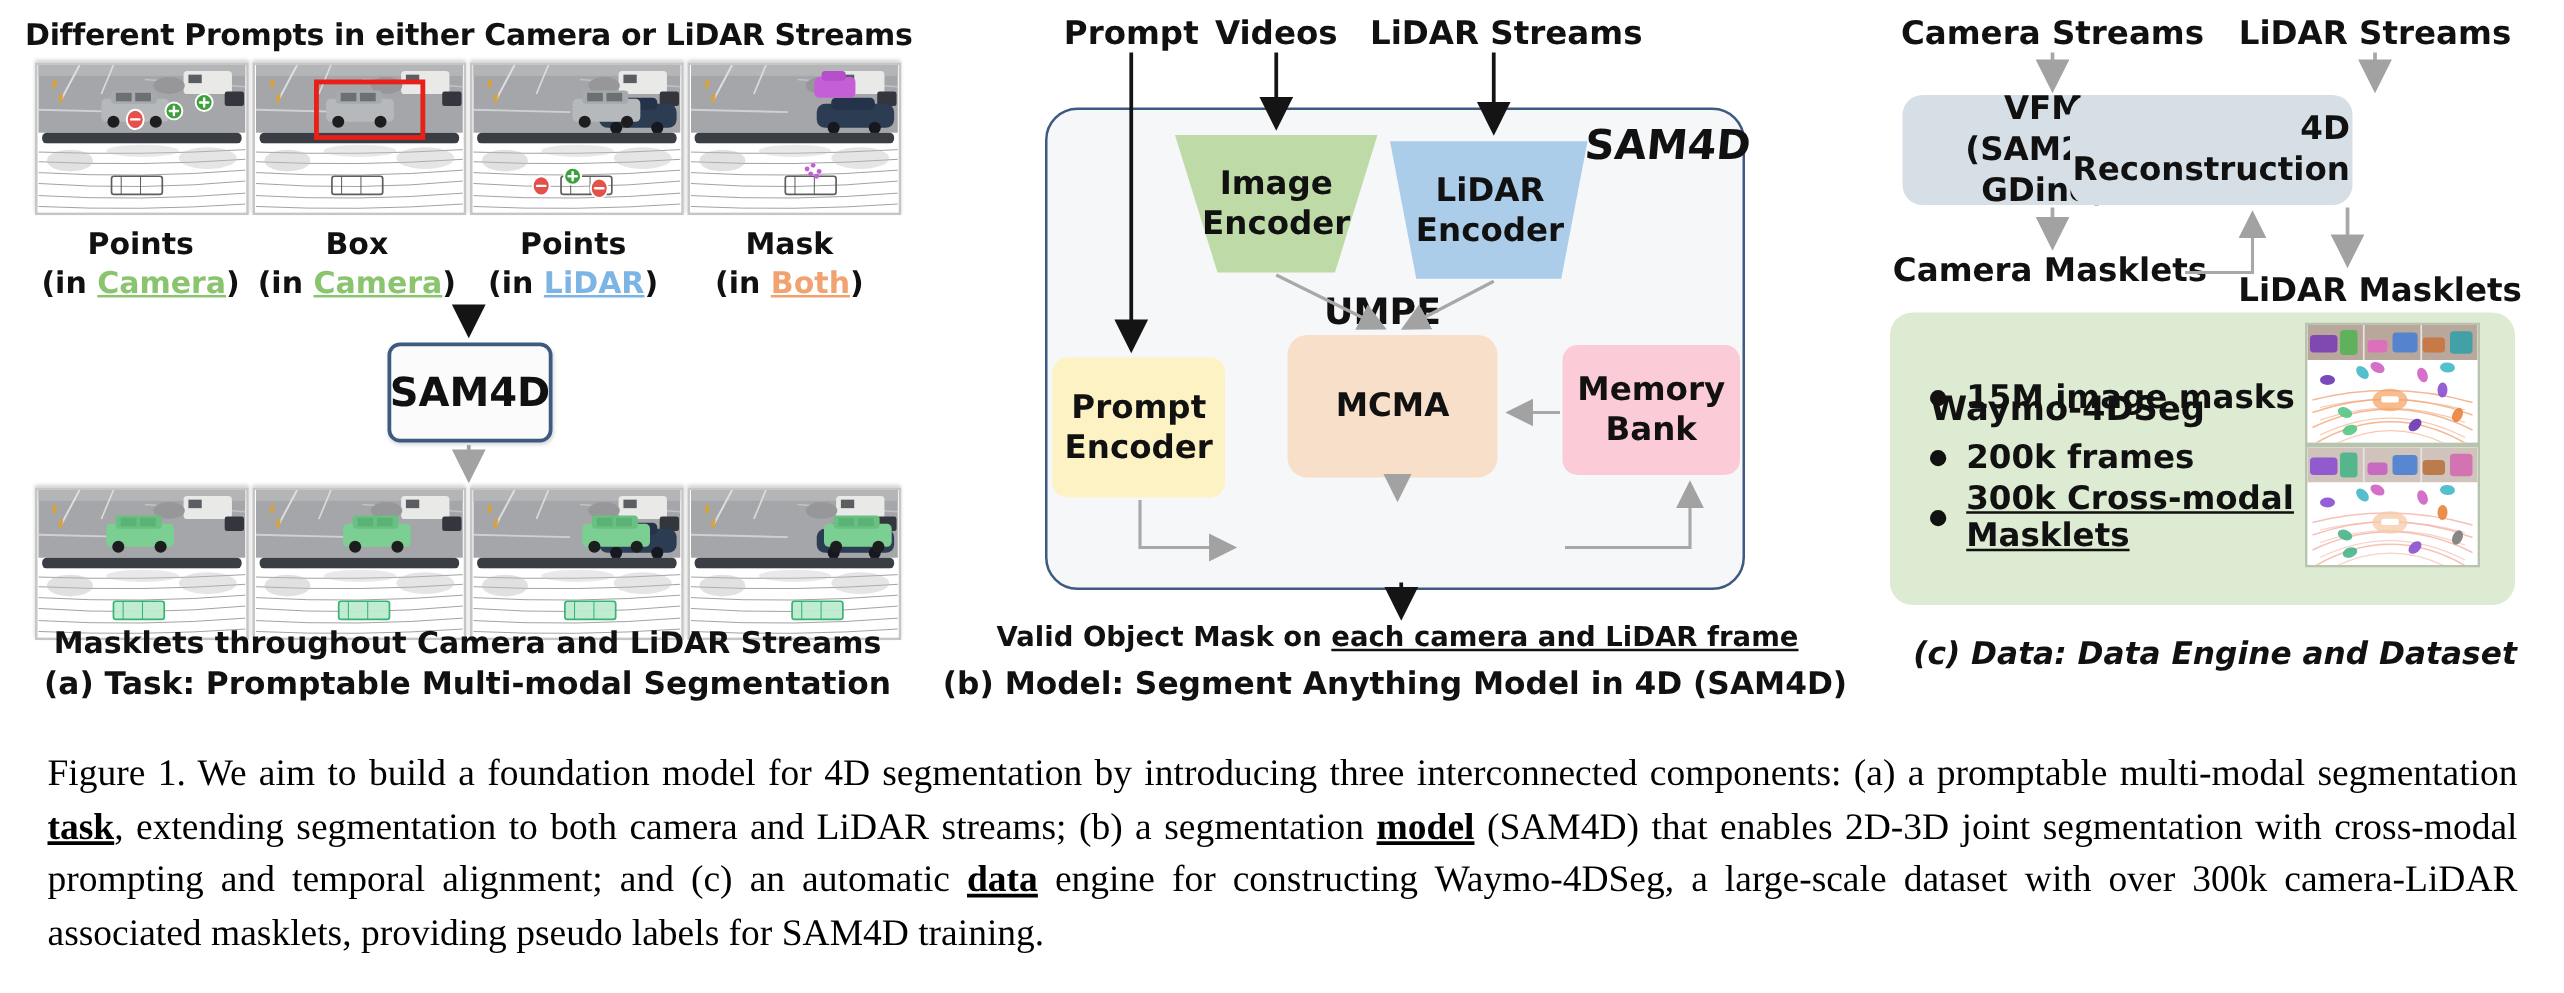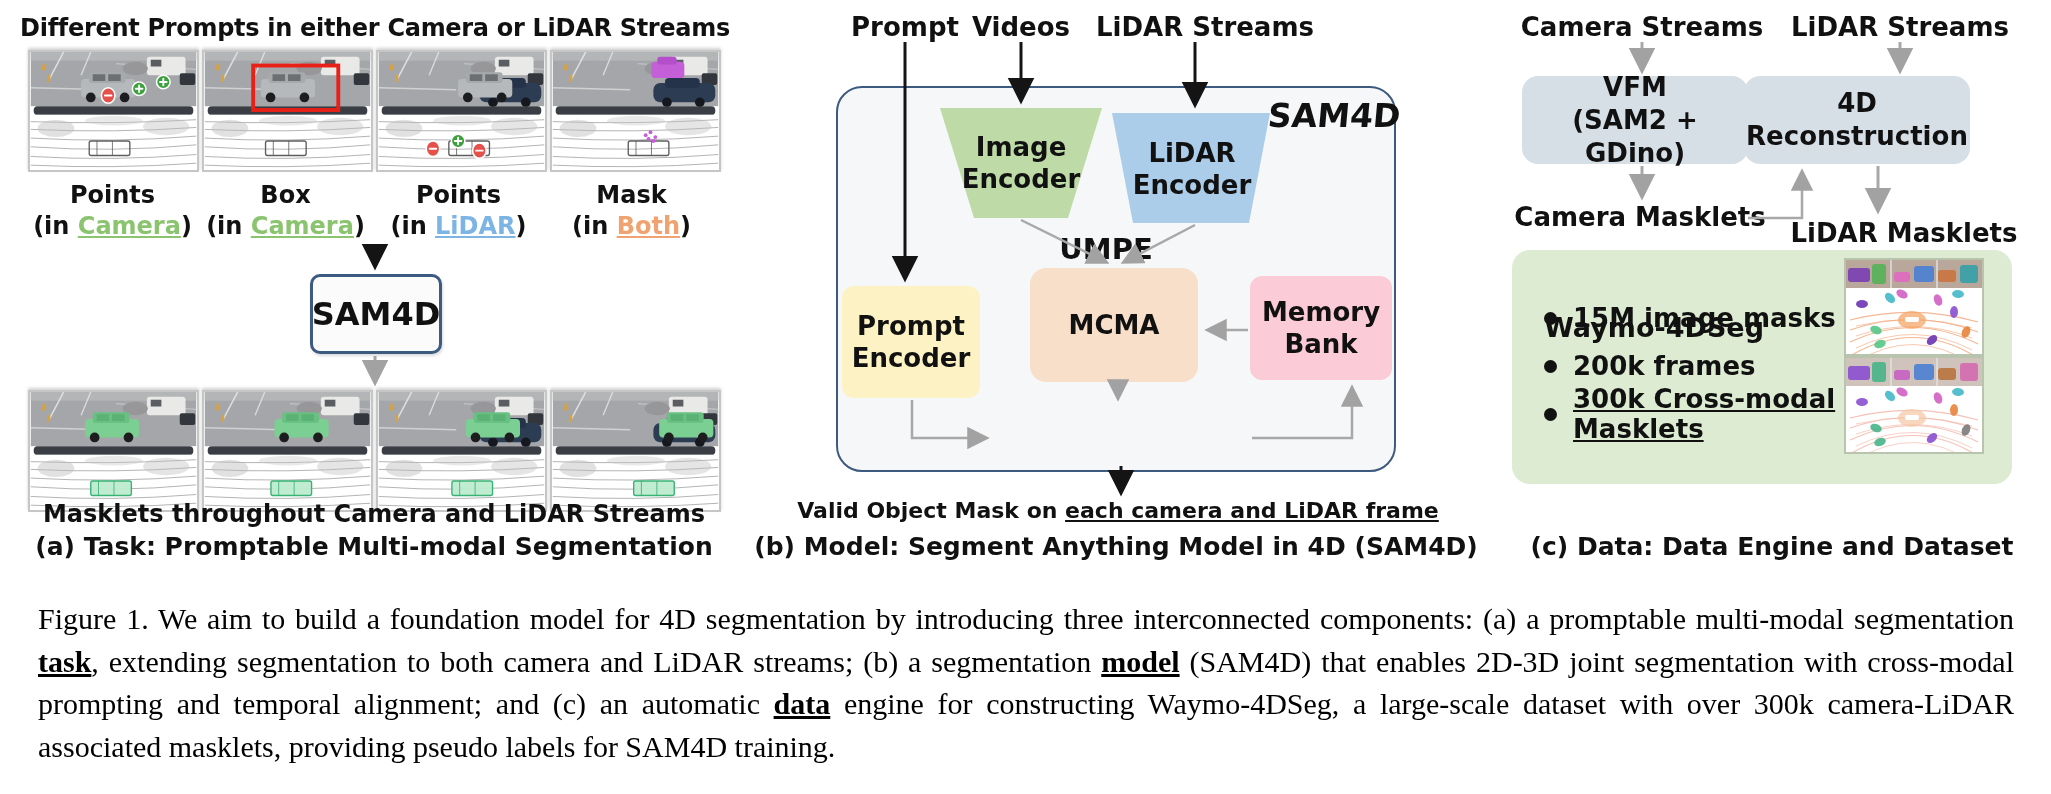--- a/index.html
+++ b/index.html
@@ -458,21 +458,21 @@
   </div>
   <div class="abs ctr nowrap panel-label" style="left:1116px;top:532px;transform:translateX(-50%);">
     <b>(b) Model:</b><span> Segment Anything Model in 4D (</span><b>SAM4D</b><span>)</span>
   </div>
 
   <div class="abs ctr io-label nowrap" style="left:1642px;top:12px;transform:translateX(-50%);">Camera Streams</div>
   <div class="abs ctr io-label nowrap" style="left:1900px;top:12px;transform:translateX(-50%);">LiDAR Streams</div>
 
   <div class="abs c-box pre" style="left:1522px;top:76px;width:226px;height:88px;">VFM
 (SAM2 + GDino)</div>
-  <div class="abs c-box pre" style="left:1744px;top:76px;width:226px;height:88px;">4D
+  <div class="abs c-box pre" style="left:1656px;top:76px;width:226px;height:88px;text-align:right;">4D
 Reconstruction</div>
 
   <div class="abs ctr io-label nowrap" style="left:1640px;top:202px;transform:translateX(-50%);">Camera Masklets</div>
   <div class="abs ctr io-label nowrap" style="left:1904px;top:218px;transform:translateX(-50%);">LiDAR Masklets</div>
 
   <div class="abs dataset-box" style="left: 1512px; top: 250px; width: 500px; height: 234px; background-color: rgb(220, 235, 209);">
     <div class="ds-title" style="position:absolute;left:32px;top:14px;">Waymo-4DSeg</div>
     <div style="position:absolute;left:32px;top:44px;width:330px;" id="dataset-bullets">
         <div class="bullet-row">
           <span class="bullet-dot"></span>
@@ -546,21 +546,21 @@
         <ellipse cx="92" cy="40" rx="6" ry="4" fill="#d05fc3" opacity="0.9" transform="rotate(69 92 40)"></ellipse>
         <ellipse cx="108" cy="52" rx="6" ry="4" fill="#e8833a" opacity="0.9" transform="rotate(92 108 52)"></ellipse>
         <ellipse cx="120" cy="72" rx="6" ry="4" fill="#7a7a7a" opacity="0.9" transform="rotate(115 120 72)"></ellipse>
         <ellipse cx="86" cy="80" rx="6" ry="4" fill="#8a4fd0" opacity="0.9" transform="rotate(138 86 80)"></ellipse>
         <ellipse cx="34" cy="84" rx="6" ry="4" fill="#47b58a" opacity="0.9" transform="rotate(161 34 84)"></ellipse>
         <ellipse cx="112" cy="34" rx="6" ry="4" fill="#43b8c9" opacity="0.9" transform="rotate(184 112 34)"></ellipse>
         <ellipse cx="56" cy="34" rx="6" ry="4" fill="#d05fc3" opacity="0.9" transform="rotate(207 56 34)"></ellipse>
       </svg>
   </div>
 
-  <div class="abs ctr nowrap panel-label" style="left:1772px;top:532px;transform:translateX(-50%);">
+  <div class="abs ctr nowrap panel-label" style="left:1772px;top:508px;transform:translateX(-50%);font-style:italic;">
     <b>(c) Data:</b><span> Data Engine and Dataset</span>
   </div>
 
   <svg class="abs" style="left:0;top:0;pointer-events:none;" width="2051" height="794" viewBox="0 0 2051 794">
     <defs>
       <marker id="mb" markerWidth="10" markerHeight="10" refX="7.5" refY="4.5" orient="auto">
         <path d="M0,0 L9,4.5 L0,9 z" fill="#141414"></path>
         </marker>
       <marker id="mg" markerWidth="10" markerHeight="10" refX="7.5" refY="4.5" orient="auto">
         <path d="M0,0 L9,4.5 L0,9 z" fill="#a2a2a2"></path>

